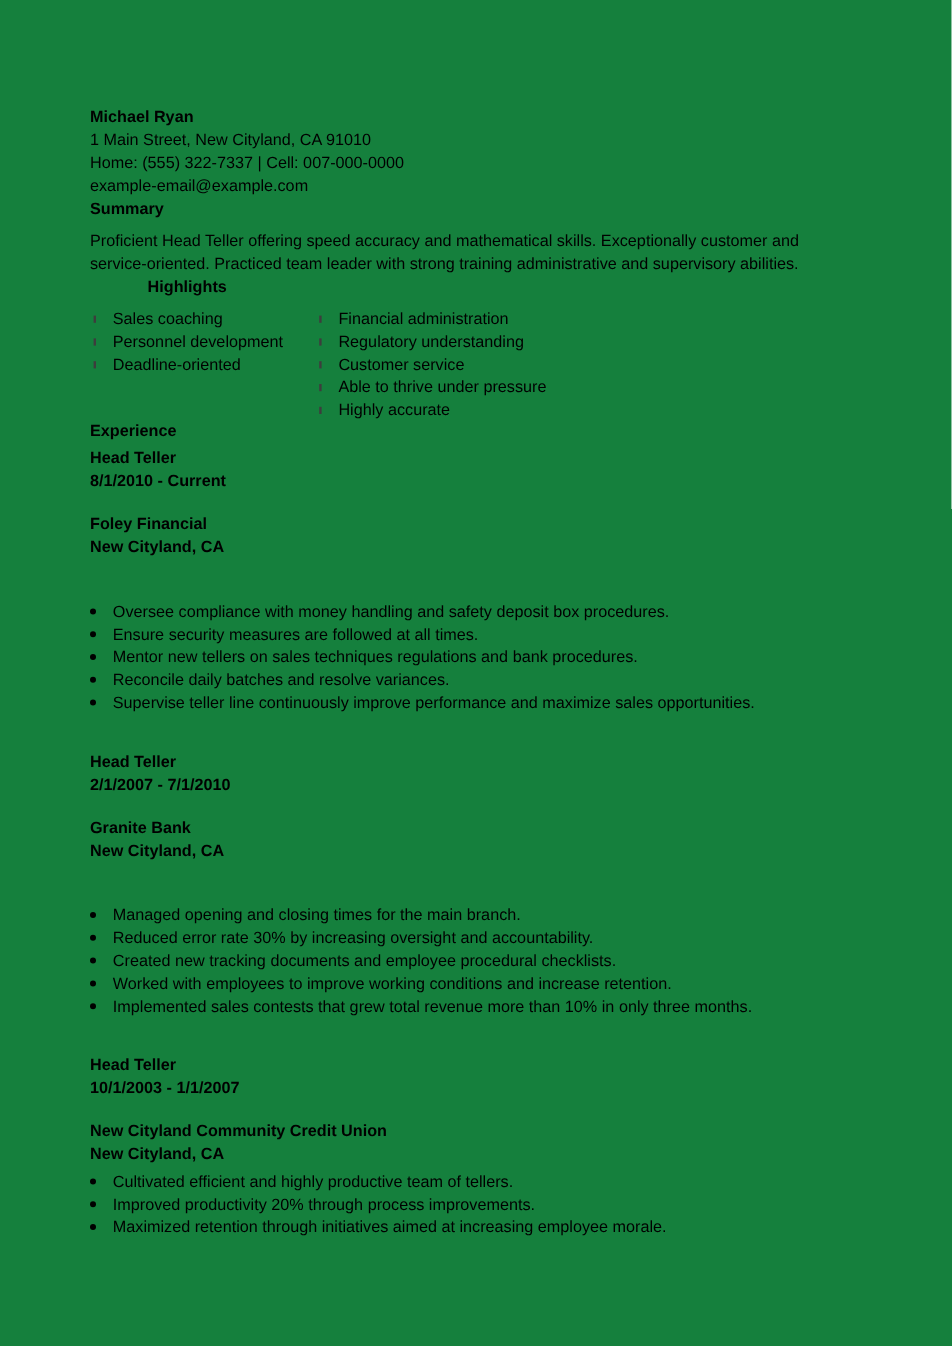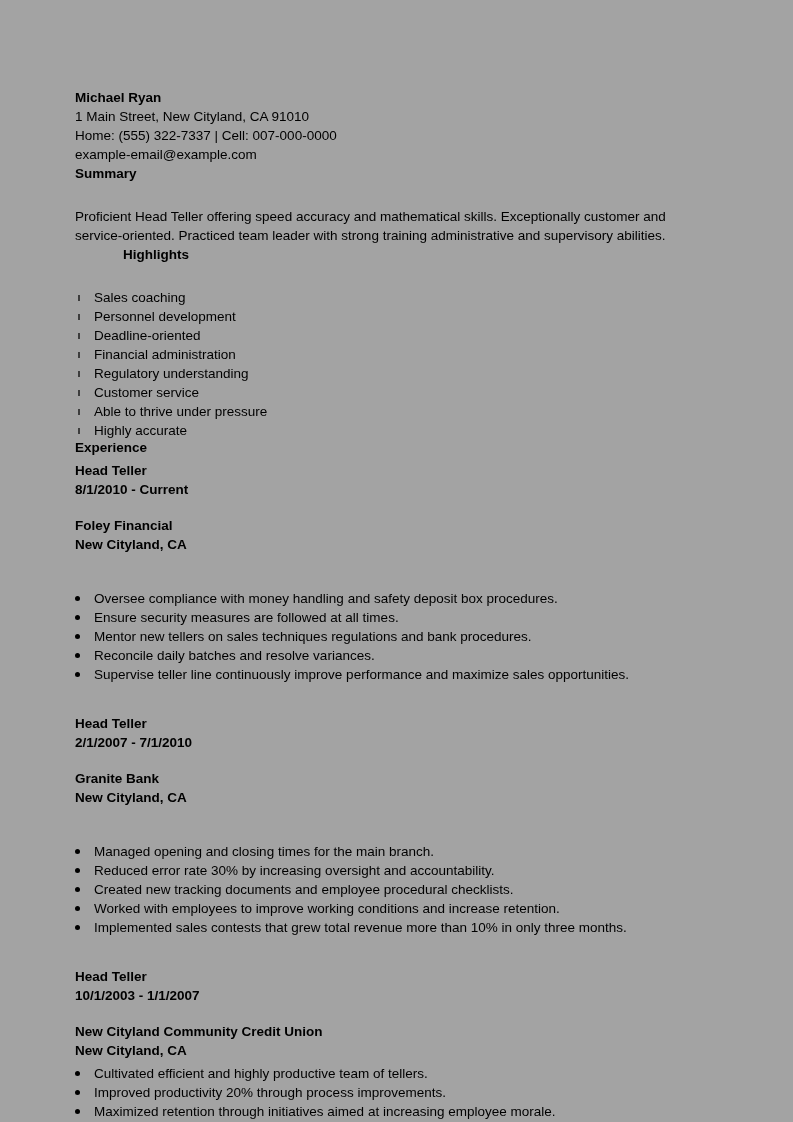--- a/index.html
+++ b/index.html
@@ -1,33 +1,33 @@
 <!DOCTYPE html>
 <html><head>
 <meta charset="utf-8">
 <style>
   * { box-sizing: border-box; }
   html, body { margin: 0; padding: 0; background: #ffffff; }
   .page {
     width: 793px;
     height: 1122px;
     margin: 0 auto;
-    background: #a3a3a3;
+    background: #15803d;
     color: #000000;
     font-family: "Liberation Sans", "DejaVu Sans", sans-serif;
     font-size: 13.5px;
     line-height: 19px;
     padding: 88px 73px 0 75px;
     overflow: hidden;
   }
   .bold { font-weight: bold; }
   .section-heading { font-weight: bold; }
-  .summary-text { margin-top: 24px; max-width: 600px; }
+  .summary-text { margin-top: 8px; max-width: 600px; }
   .highlights-heading { margin-top: 0; padding-left: 48px; }
-  .highlights-list { display: flex; margin-top: 24px; flex-direction: column; }
+  .highlights-list { display: flex; margin-top: 8px; }
   .hl-col { list-style: none; margin: 0; padding: 0; }
   .hl-col-left { width: 188px; }
   .hl-col li { display: flex; align-items: flex-start; }
   .tick {
     display: inline-block;
     width: 2px; height: 6px;
     background: #3d3d3d;
     margin: 7px 14px 0 3px;
     flex: 0 0 auto;
   }

